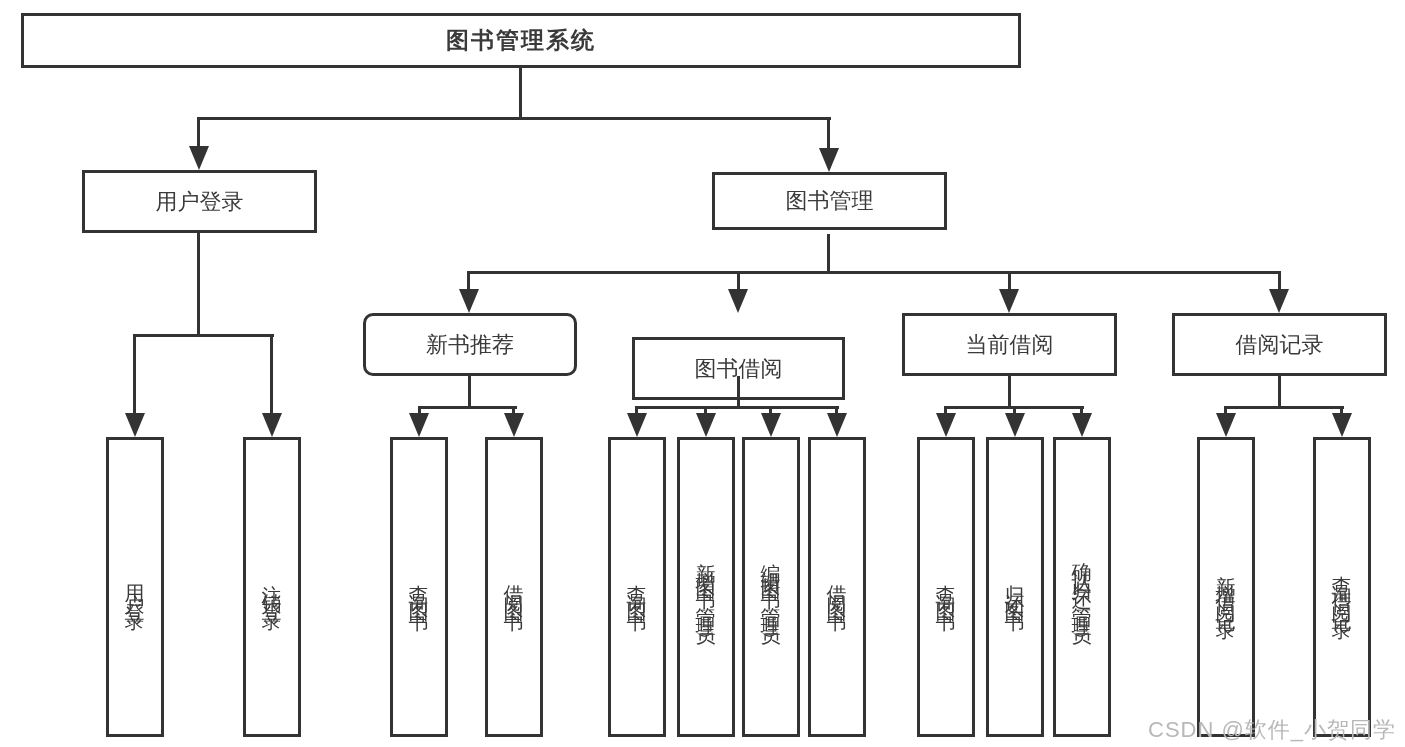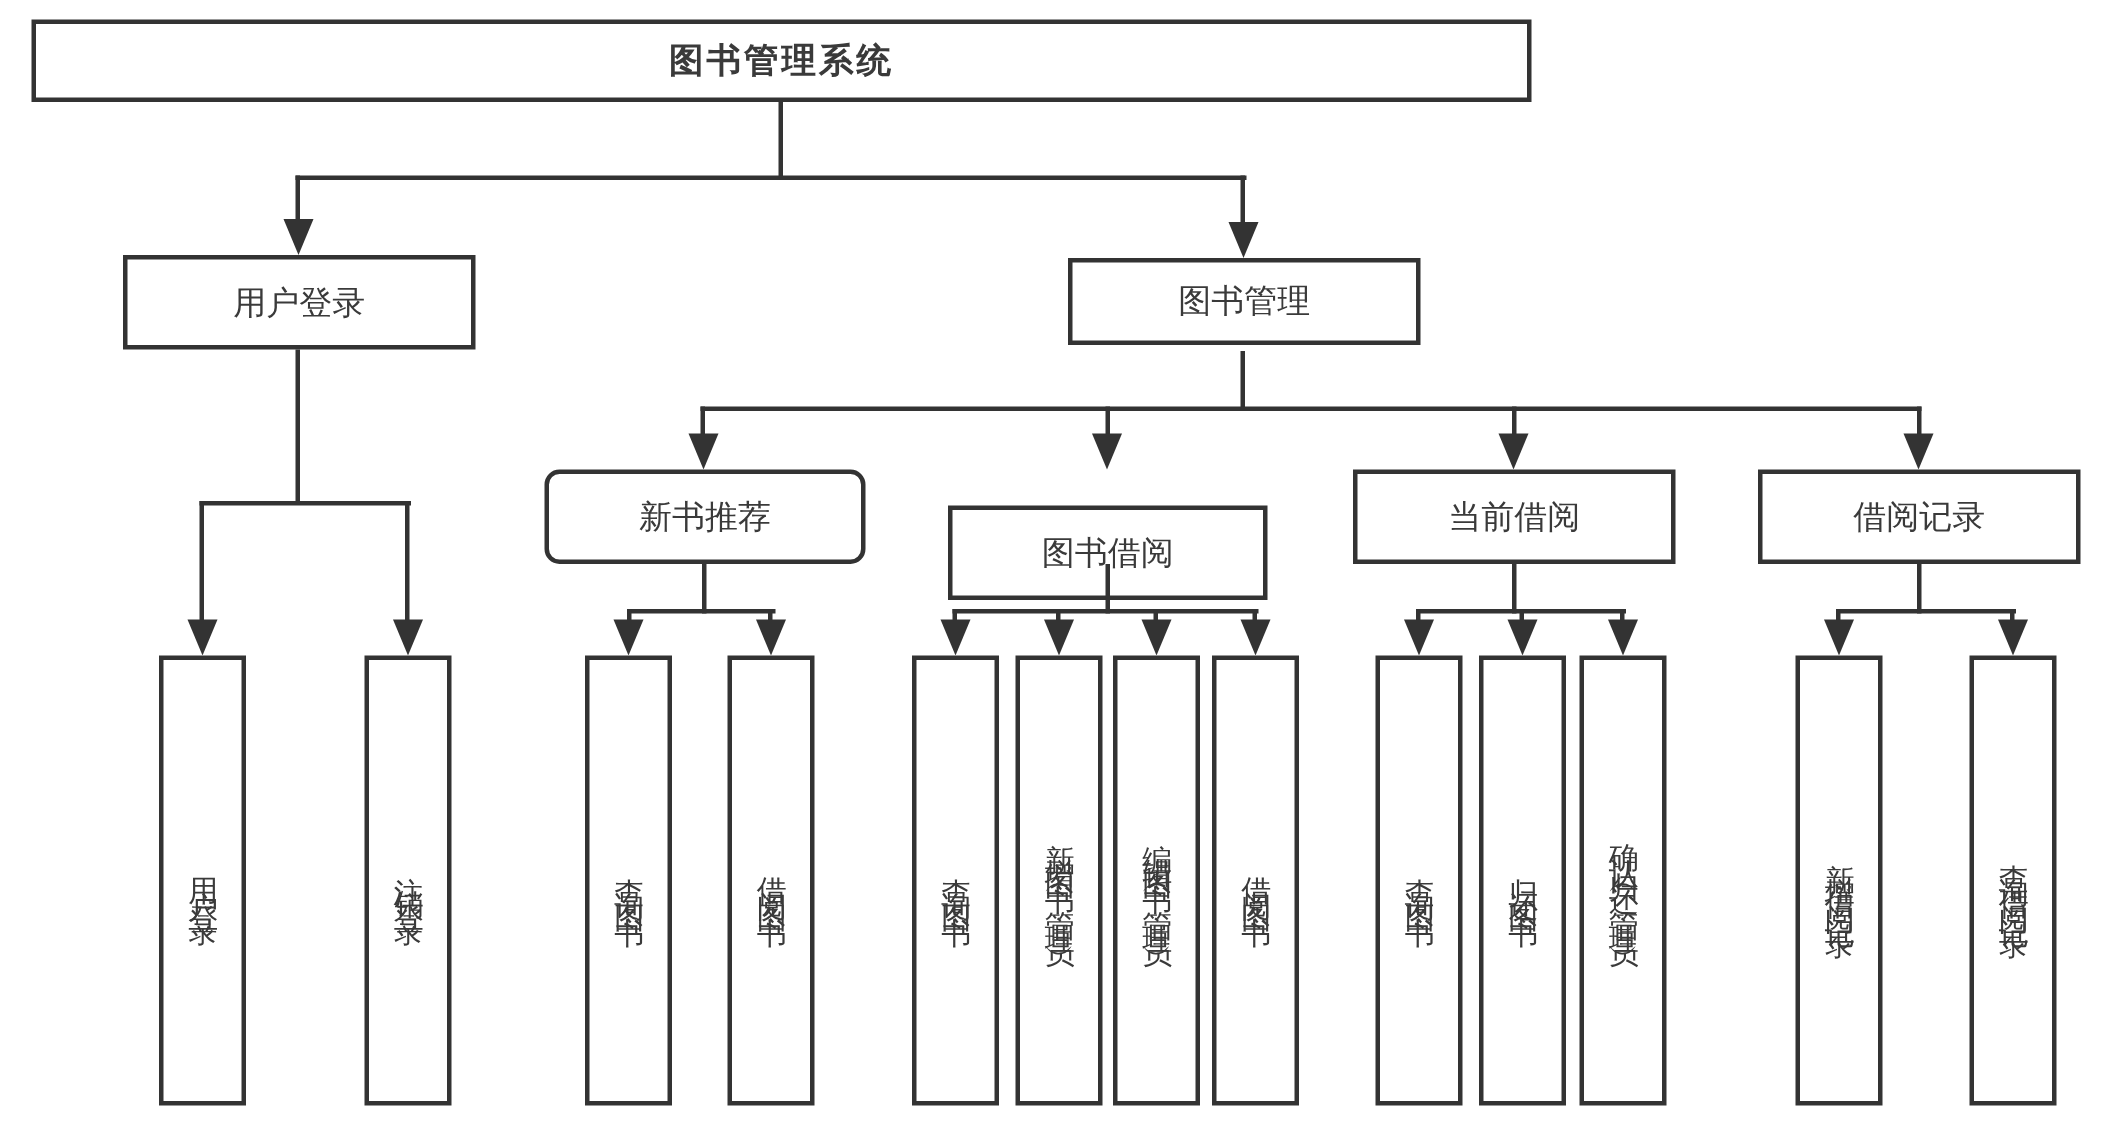--- a/index.html
+++ b/index.html
@@ -142,14 +142,15 @@
   <div class="node vert" style="left:742px;top:437px;width:58px;height:300px;">编辑图书（管理员）</div>
   <div class="node vert" style="left:808px;top:437px;width:58px;height:300px;">借阅图书</div>
 
   <div class="node vert" style="left:917px;top:437px;width:58px;height:300px;">查询图书</div>
   <div class="node vert" style="left:986px;top:437px;width:58px;height:300px;">归还图书</div>
   <div class="node vert" style="left:1053px;top:437px;width:58px;height:300px;">确认归还（管理员）</div>
 
   <div class="node vert" style="left:1197px;top:437px;width:58px;height:300px;">新增借阅记录</div>
   <div class="node vert" style="left:1313px;top:437px;width:58px;height:300px;">查询借阅记录</div>
 
+  <div id="watermark">CSDN @软件_小贺同学</div>
 
 </div>
 
 </body></html>

